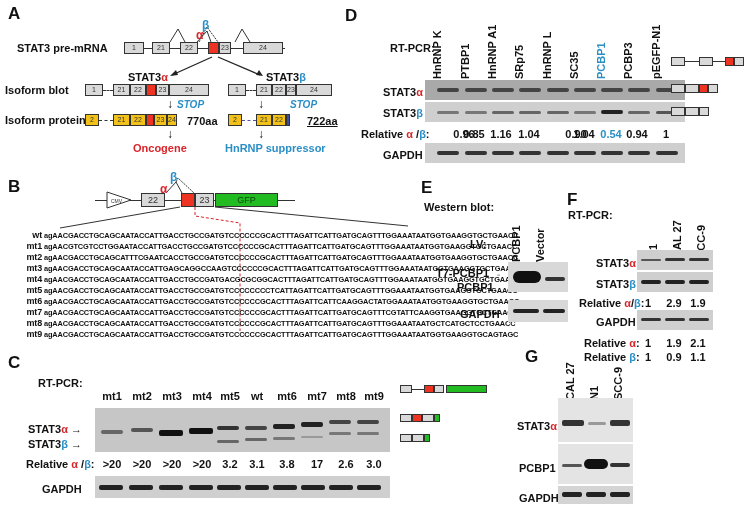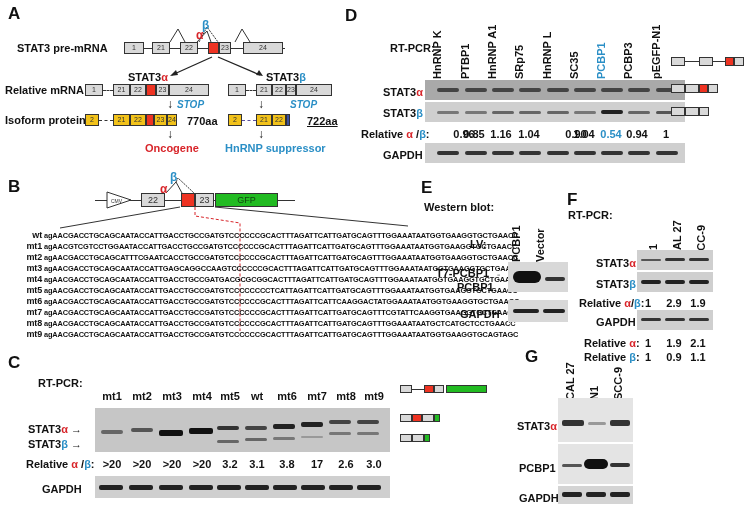--- a/index.html
+++ b/index.html
@@ -25,21 +25,21 @@
   .seqrow .nm { display: inline-block; width: 20px; text-align: right; font-size: 9px; margin-right: 2px; }
   .val { position: absolute; font-weight: bold; font-size: 11px; text-align: center; width: 30px; }
   .arrow { position: absolute; font-size: 12px; font-weight: bold; }
 </style>
 </head>
 <body>
 
 <div>
   <div class="panel-letter" style="left:8px;top:4px;">A</div>
   <div class="lbl" style="left:17px;top:42px;">STAT3 pre-mRNA</div>
-  <div class="lbl" style="left:5px;top:84px;">Relative mRNA</div>
+  <div class="lbl" style="left:5px;top:84px;">Isoform blot</div>
   <div class="lbl" style="left:5px;top:114px;">Isoform protein</div>
 
   <div>
     <div class="line" style="left:125px;top:48px;width:160px;"></div>
     <div class="exon" style="left:124px;top:42px;width:20px;">1</div>
     <div class="dash" style="left:144px;top:48px;width:8px;"></div>
     <div class="exon" style="left:152px;top:42px;width:18px;">21</div>
     <div class="exon" style="left:180px;top:42px;width:18px;">22</div>
     <div class="exon red" style="left:208px;top:42px;width:11px;"></div>
     <div class="exon" style="left:219px;top:42px;width:12px;">23</div>
@@ -77,21 +77,21 @@
     <div class="exon yellow" style="left:85px;top:114px;width:14px;">2</div>
     <div class="dash" style="left:99px;top:120px;width:14px;"></div>
     <div class="exon yellow" style="left:113px;top:114px;width:17px;">21</div>
     <div class="exon yellow" style="left:130px;top:114px;width:16px;">22</div>
     <div class="exon red" style="left:146px;top:114px;width:8px;"></div>
     <div class="exon yellow" style="left:154px;top:114px;width:13px;">23</div>
     <div class="exon yellow" style="left:167px;top:114px;width:10px;">24</div>
   </div>
   <div class="lbl" style="left:187px;top:115px;">770aa</div>
   <div class="arrow" style="left:167px;top:127px;">↓</div>
-  <div class="lbl red" style="left:145px;top:142px;">Oncogene</div>
+  <div class="lbl red" style="left:133px;top:142px;">Oncogene</div>
 
   <div class="lbl" style="left:266px;top:71px;"><span>STAT3</span><span class="blue">β</span></div>
   <div>
     <div class="exon" style="left:228px;top:84px;width:18px;">1</div>
     <div class="dash" style="left:246px;top:90px;width:10px;"></div>
     <div class="exon" style="left:256px;top:84px;width:16px;">21</div>
     <div class="exon" style="left:272px;top:84px;width:14px;">22</div>
     <div class="exon" style="left:286px;top:84px;width:10px;">23</div>
     <div class="exon" style="left:296px;top:84px;width:36px;">24</div>
   </div>

